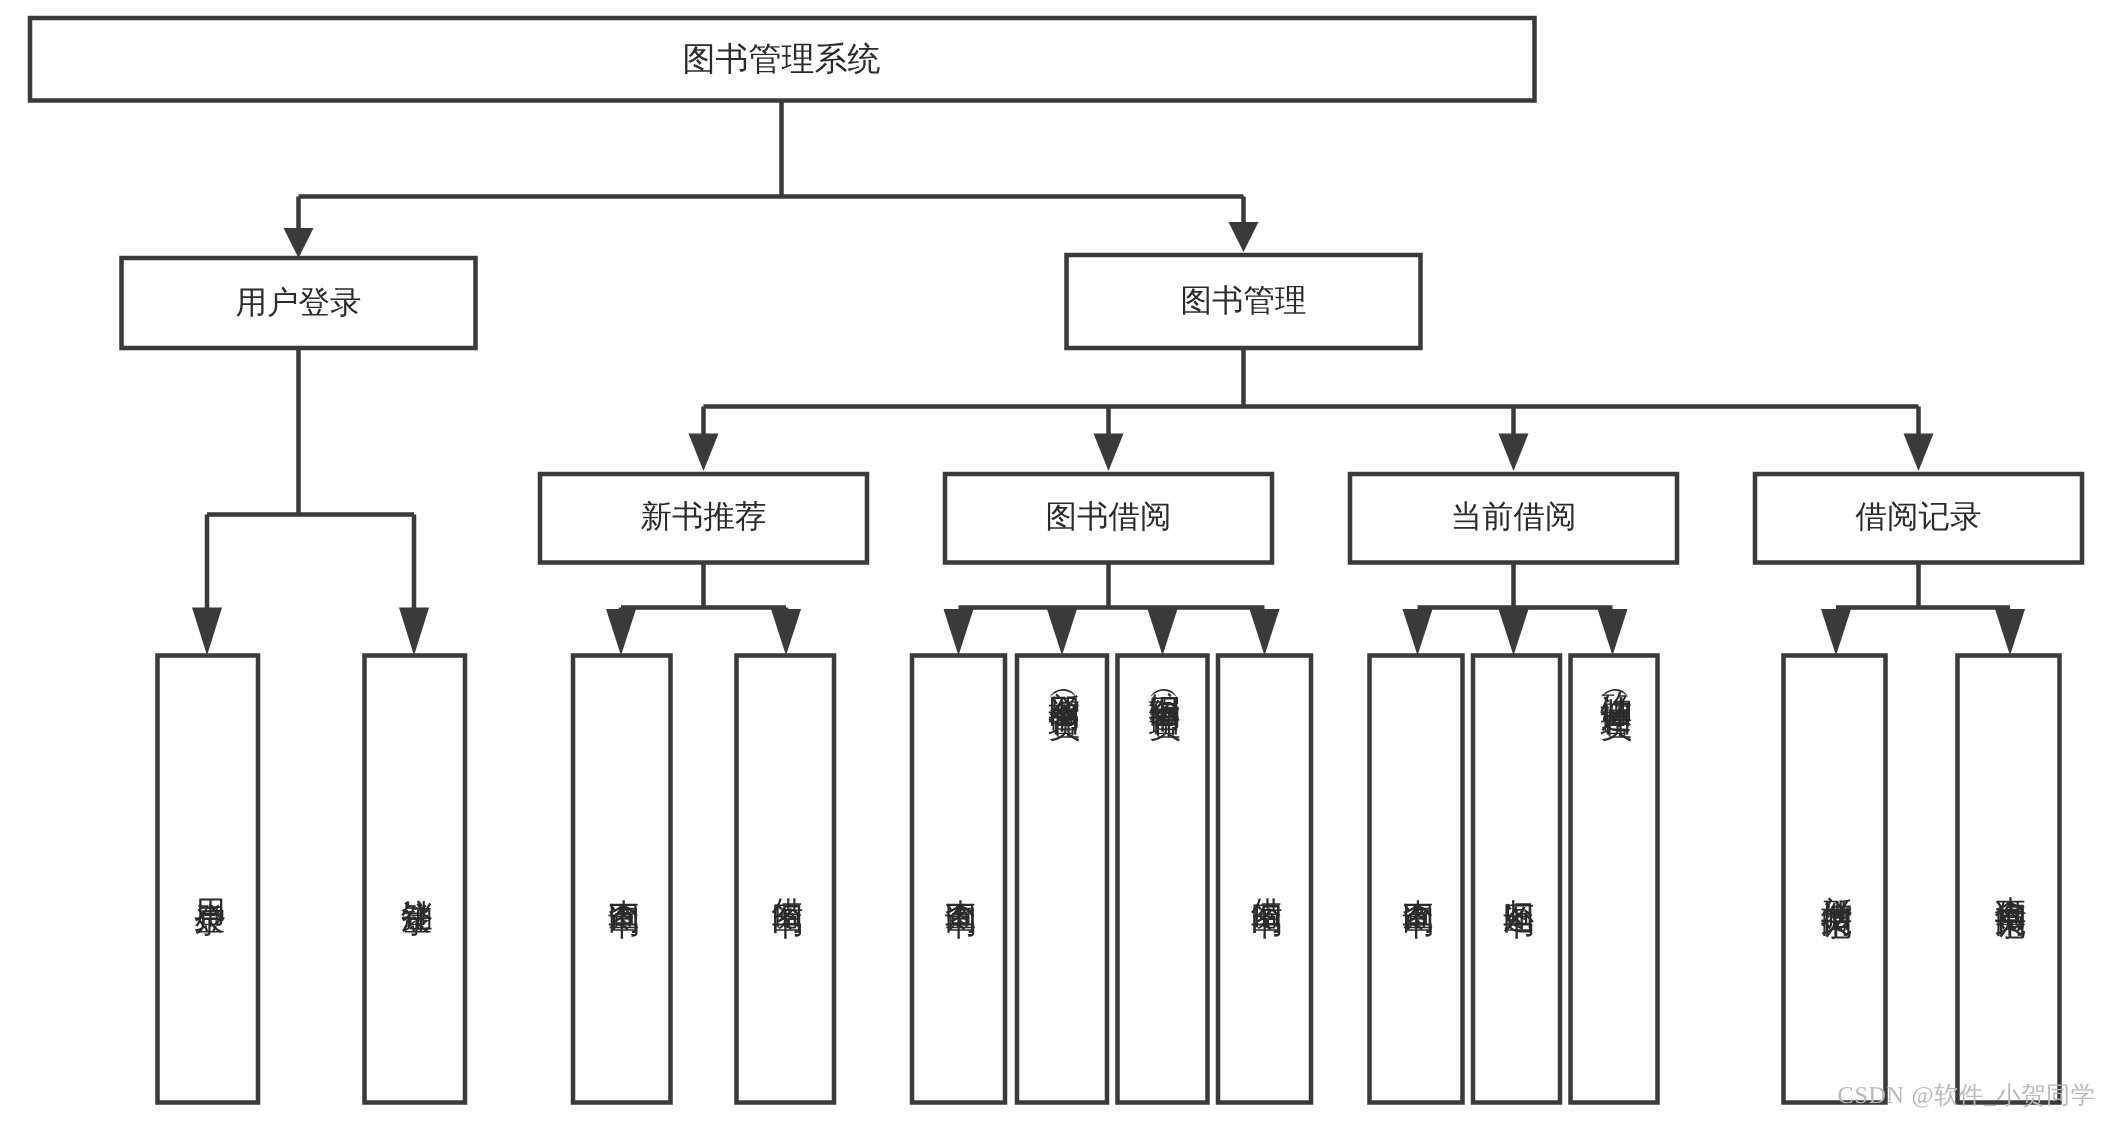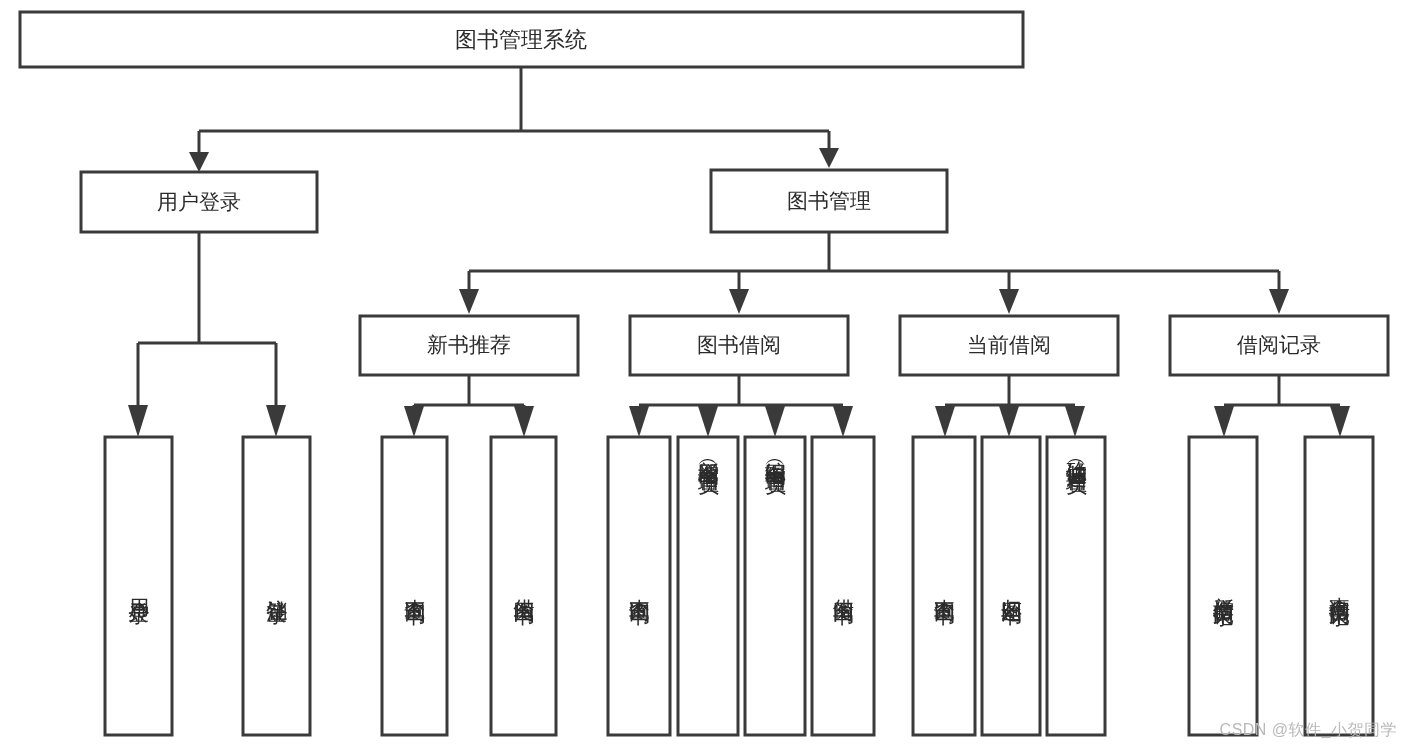--- a/index.html
+++ b/index.html
@@ -71,21 +71,21 @@
     font-size: 21px;
     line-height: 1.28;
     color: #2b2b2b;
     letter-spacing: 2px;
     white-space: nowrap;
   }
   .watermark {
     position: absolute;
     right: 8px;
     bottom: 6px;
-    font-family: Liberation Sans, sans-serif;
+    font-family: Liberation Serif, serif;
     font-size: 16px;
     color: #b9b9b9;
     letter-spacing: 0.5px;
     user-select: none;
     white-space: nowrap;
   }
 </style>
 </head>
 <body>
 

